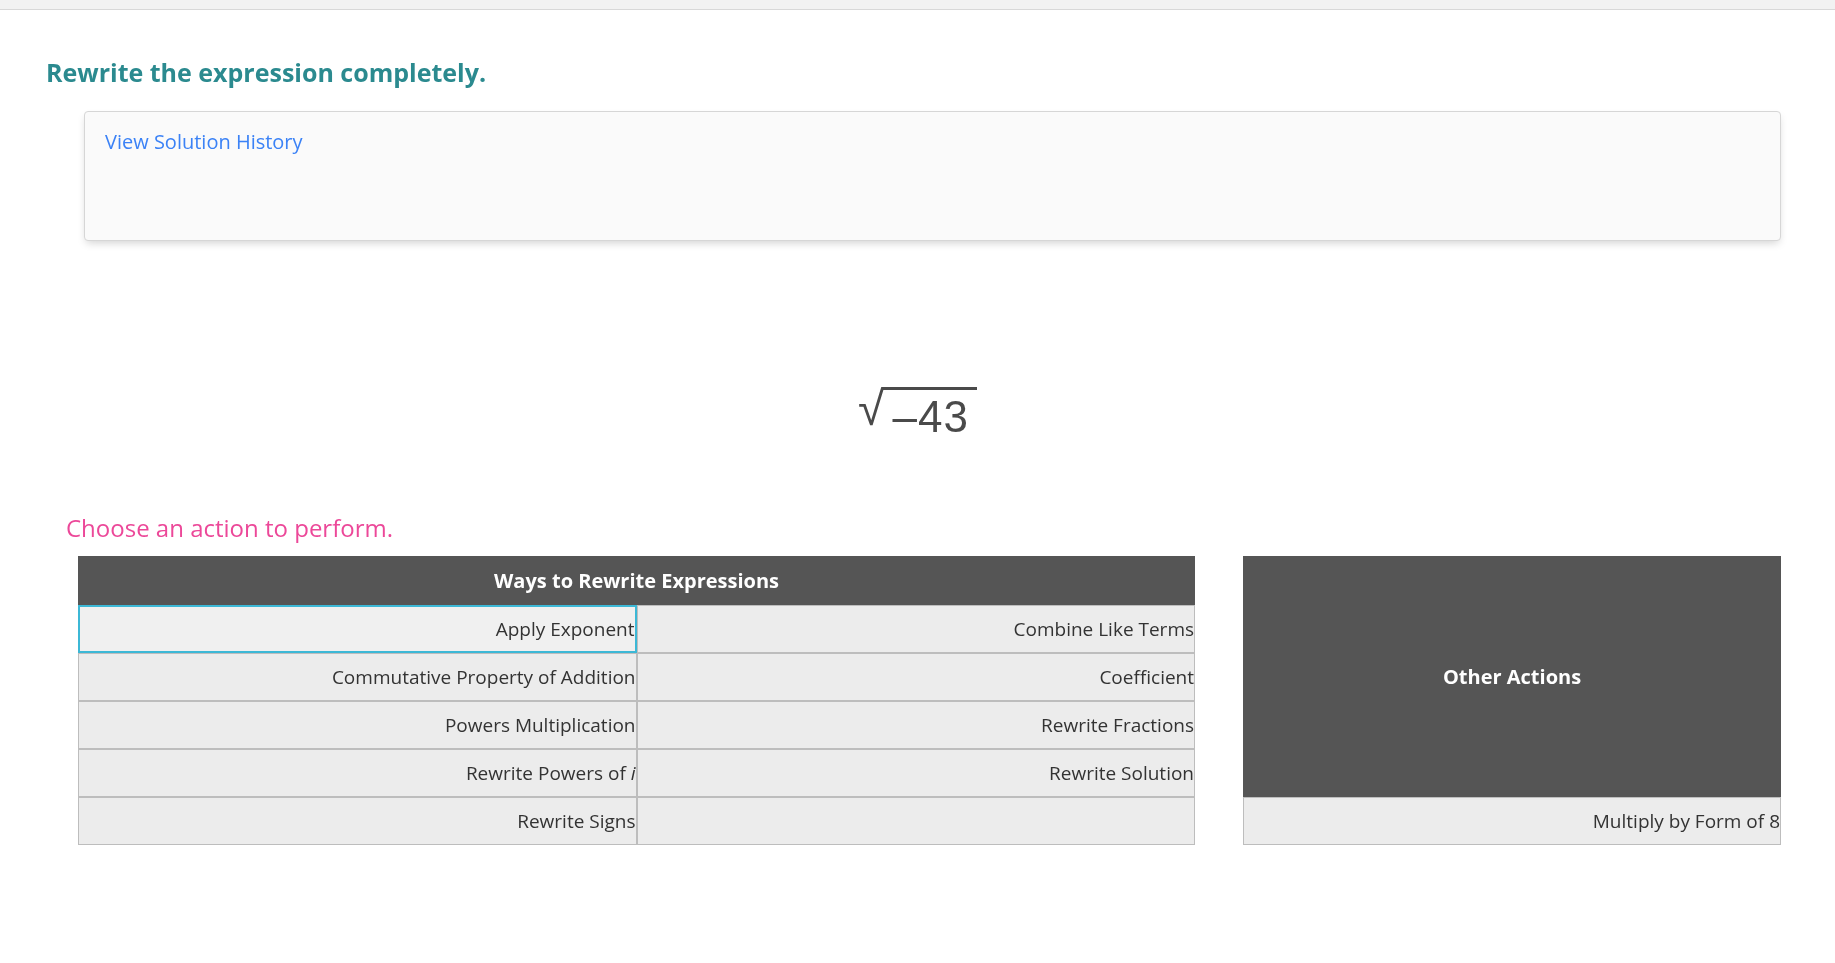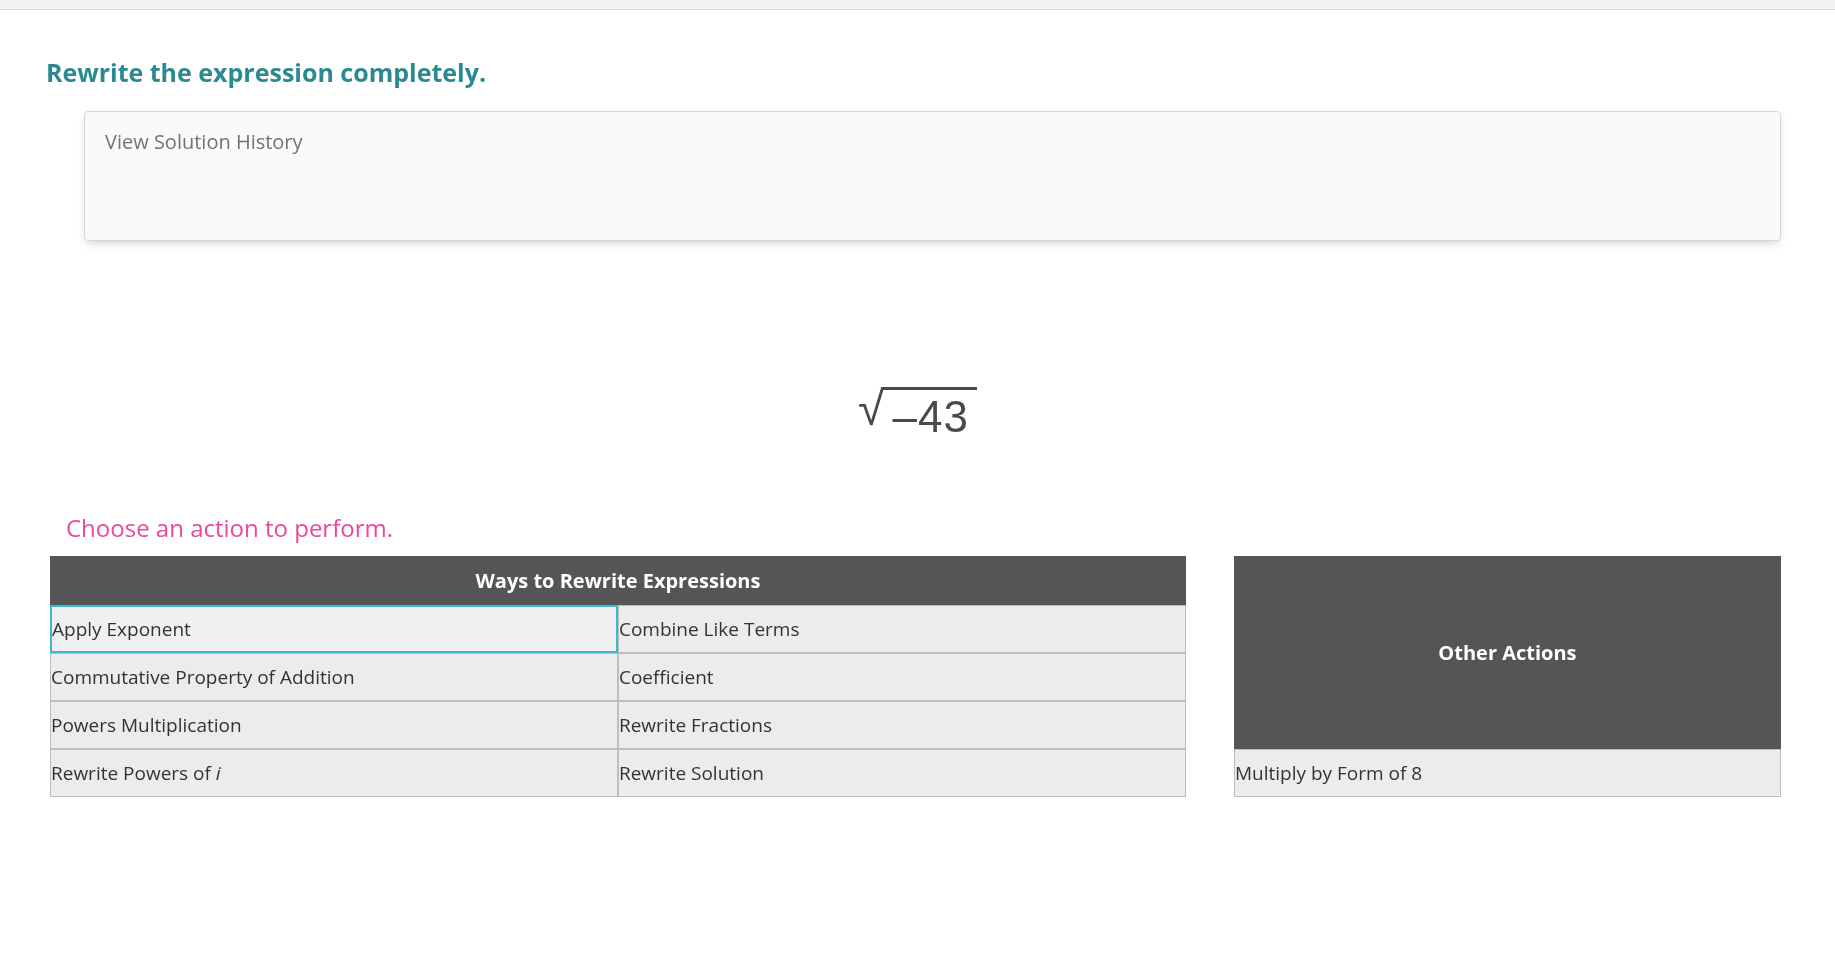--- a/index.html
+++ b/index.html
@@ -30,21 +30,21 @@
     margin-left: 38px;
     margin-right: 8px;
     background: #fafafa;
     border: 1px solid #d6d6d6;
     border-radius: 4px;
     height: 130px;
     padding: 16px 20px;
     box-shadow: 0 4px 8px -2px rgba(0,0,0,0.18);
   }
   .history-label {
-    color: #737373;
+    color: #3b82f6;
     font-size: 20px;
   }
   .expression-area {
     margin-top: 70px;
     height: 200px;
     display: flex;
     align-items: center;
     justify-content: center;
   }
   .radical {
@@ -69,42 +69,42 @@
   }
   .action-label {
     margin-left: 20px;
     font-size: 24px;
     color: #ec4899;
     margin-bottom: 12px;
   }
   .tables-row {
     display: flex;
     gap: 48px;
-    margin-left: 4px;
+    margin-left: 32px;
     margin-right: 8px;
   }
   .action-table {
     border-collapse: separate;
     border-spacing: 0;
   }
   .rewrite-table { width: 1142px; }
   .other-table { width: 550px; }
   .table-header {
     background: #555555;
     color: #ffffff;
     font-weight: 700;
     font-size: 20px;
     text-align: center;
     padding: 10px 0;
     border: 1px solid #555555;
   }
   .action-cell {
     background: #ececec;
     border: 1px solid #bdbdbd;
-    text-align: left;
+    text-align: right;
     font-size: 19px;
     color: #333;
     height: 48px;
     vertical-align: middle;
     cursor: pointer;
   }
   .action-cell.empty {
     cursor: default;
   }
   .action-cell.selected {
@@ -154,20 +154,24 @@
       <tr>
         <td class="action-cell">Powers Multiplication</td>
         <td class="action-cell">Rewrite Fractions</td>
       </tr>
       <tr>
         <td class="action-cell">
           <span>Rewrite Powers of </span><span class="ital">i</span>
         </td>
         <td class="action-cell">Rewrite Solution</td>
       </tr>
+      <tr>
+        <td class="action-cell">Rewrite Signs</td>
+        <td class="action-cell empty"></td>
+      </tr>
     </tbody>
       </table>
 
     <table class="action-table other-table">
       <tbody>
           <tr>
         <td class="table-header">Other Actions</td>
       </tr>
       <tr>
         <td class="action-cell">Multiply by Form of 8</td>

